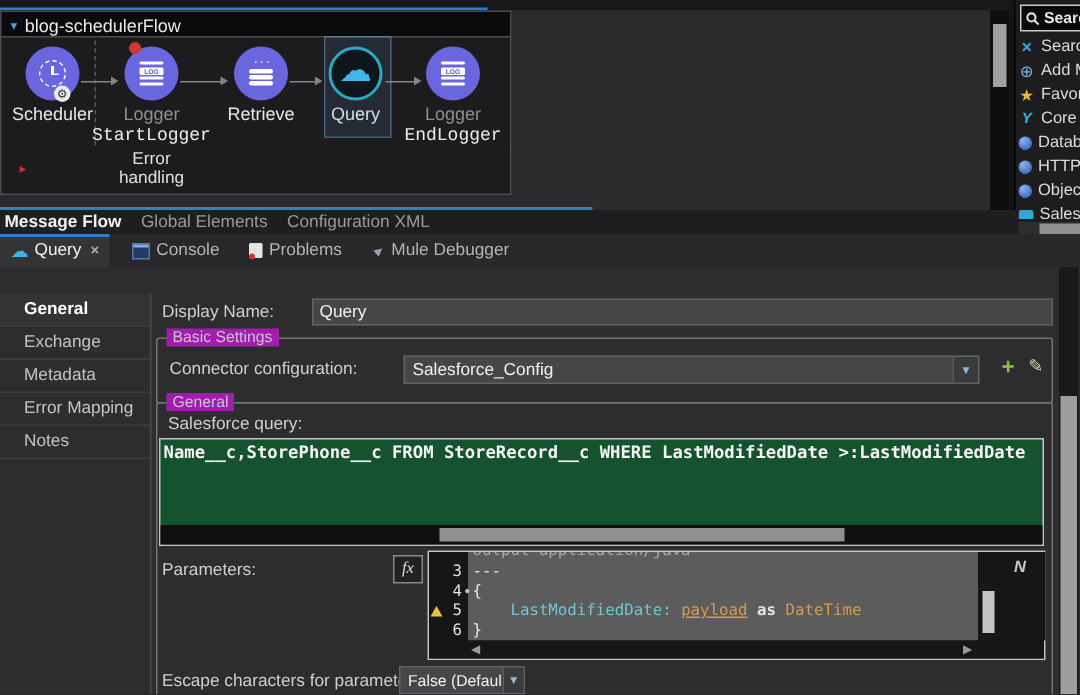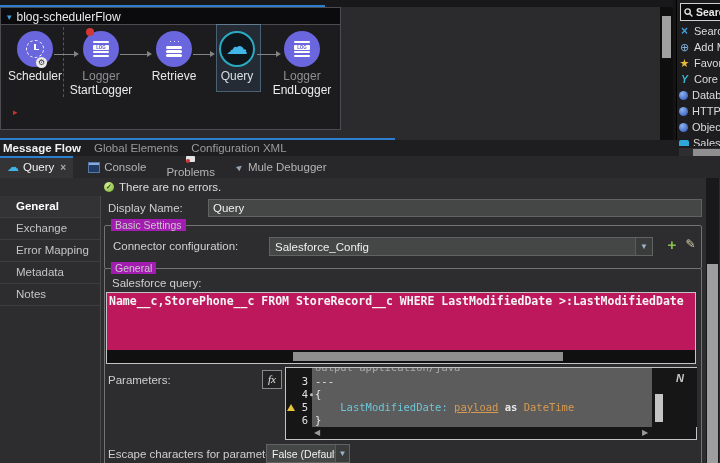--- a/index.html
+++ b/index.html
@@ -25,21 +25,21 @@
   .dashed-sep{position:absolute;left:62px;top:2px;bottom:2px;border-left:1px dashed #565656;}
   
   .node{position:absolute;top:0;width:80px;height:72px;}
   .sel-box{position:absolute;left:19px;top:-1px;width:43px;height:66px;
            background:rgba(90,150,190,.13);border:1px solid rgba(130,180,215,.4);}
   .circle{position:relative;width:36px;height:36px;border-radius:50%;margin:6px auto 0 auto;
           background:#6a66dd;display:flex;align-items:center;justify-content:center;}
   .circle.sf{background:#0e161c;border:2px solid #2aa9c0;width:32px;height:32px;}
   .lbl1{margin-top:3px;text-align:center;font-size:12px;color:#e8e8e8;line-height:13px;}
   .lbl1.dim{color:#8f8f92;}
-  .lbl2{text-align:center;font-size:12px;color:#ececec;line-height:14px;}
+  .lbl2{text-align:center;font-size:12px;color:#ececec;line-height:14px;font-family:Liberation Mono, monospace;}
   .bp-dot{position:absolute;left:25px;top:3px;width:8px;height:8px;border-radius:50%;background:#d23737;}
   .badge{position:absolute;left:41px;top:32px;width:11px;height:11px;border-radius:50%;background:#ececec;
          color:#333;font-size:8px;line-height:11px;text-align:center;}
   .arrow-line{position:absolute;top:29px;height:1px;background:#848484;}
   .arrow-head{position:absolute;top:26px;width:0;height:0;border-left:5px solid #848484;
               border-top:3.5px solid transparent;border-bottom:3.5px solid transparent;}
   
   .ic-clock{position:relative;width:16px;height:16px;border:1.5px dashed #fff;border-radius:50%;display:block;}
   .ic-clock::before{content:"";position:absolute;left:7px;top:3px;width:1.5px;height:6px;background:#fff;}
   .ic-clock::after{content:"";position:absolute;left:8px;top:7.5px;width:4px;height:1.5px;background:#fff;}
@@ -113,21 +113,21 @@
   .dropdown{position:absolute;height:19px;background:#454747;border:1px solid #616363;box-sizing:border-box;
             display:flex;align-items:center;font-size:11.5px;color:#f0f0f0;}
   .dropdown .dtext{flex:1;padding-left:5px;white-space:nowrap;overflow:hidden;}
   .dropdown .chev{width:16px;align-self:stretch;background:#3a3c3c;border-left:1px solid #5a5c5c;
                   color:#9ab4cc;font-size:8px;display:flex;align-items:center;justify-content:center;}
   .plus-icon{position:absolute;width:14px;height:14px;color:#8cc04a;font-size:15px;font-weight:bold;
              line-height:13px;text-align:center;}
   .pencil-icon{position:absolute;width:15px;height:15px;color:#d8cfa8;font-size:12px;line-height:15px;text-align:center;}
   
   #query-box{position:absolute;left:106px;top:114px;width:590px;height:72px;border:1px solid #c4c4c4;
-             background:#be185d;box-sizing:border-box;padding-left:12px;}
+             background:#14532d;box-sizing:border-box;padding-left:12px;}
   #query-text{position:absolute;left:0;top:0;right:0;height:56px;overflow:hidden;white-space:pre;
               font-family:"DejaVu Sans Mono","Liberation Mono",monospace;font-weight:bold;
               font-size:11.5px;line-height:14px;color:#f4f4f4;padding:1px 2px;}
   #query-hscroll{position:absolute;left:0;bottom:0;right:0;height:13px;background:#101010;}
   #query-hscroll .thumb{position:absolute;left:186px;top:2px;width:270px;height:9px;background:#8f8f8f;}
   
   #fx-btn{position:absolute;left:262px;top:192px;width:18px;height:17px;background:#222;
           border:1px solid #8a8a8a;color:#e0e0e0;font-size:11px;line-height:16px;text-align:center;
           font-style:italic;font-family:"Liberation Serif",serif;}
   #code-editor{position:absolute;left:285px;top:189px;width:412px;height:73px;border:1px solid #c4c4c4;
@@ -229,20 +229,24 @@
                   <i></i>
                 </span>
               </div>
               <div class="lbl1 dim">Logger</div>
               <div class="lbl2">EndLogger</div>
             </div>
           </div>
       </div>
       <div id="error-box">
         <span class="err-marker">▸</span>
+        <div class="err-text">
+          <div>Error</div>
+          <div>handling</div>
+        </div>
       </div>
     </div>
   </div>
   <div id="canvas-vscroll">
     <div class="thumb"></div>
   </div>
   <div id="canvas-gap"></div>
 
   <div id="palette">
     <div class="pal-search">
@@ -300,40 +304,36 @@
   <div id="view-tabs">
     <div class="vtab active">
       <span class="mini-cloud">☁</span>
       <span>Query</span>
       <span class="close">×</span>
     </div>
     <div class="vtab" style="margin-left:8px;">
       <span class="console-icon"></span>
       <span>Console</span>
     </div>
-    <div class="vtab" style="margin-left:6px;flex-direction:column;">
+    <div class="vtab" style="margin-left:6px;">
       <span class="problems-icon"></span>
       <span>Problems</span>
     </div>
     <div class="vtab" style="margin-left:6px;">
       <span class="debugger-icon">►</span>
       <span>Mule Debugger</span>
     </div>
   </div>
 
   <div id="props">
-    <div id="status-row">
-      <span class="ok-icon">✓</span>
-      <span>There are no errors.</span>
-    </div>
     <div id="prop-sidebar">
         <div class="side-item active">General</div>
         <div class="side-item">Exchange</div>
+        <div class="side-item">Metadata</div>
         <div class="side-item">Error Mapping</div>
-        <div class="side-item">Metadata</div>
         <div class="side-item">Notes</div>
       </div>
 
     <span class="prow-label" style="left:108px;top:24px;">Display Name:</span>
     <input class="text-input" style="left: 208px; top: 21px; width: 494px;" value="Query">
 
     <div class="groupbox" style="left:104px;top:47px;width:596px;height:42px;">
       <span class="legend">Basic Settings</span>
       <span class="prow-label" style="left:8px;top:14px;">Connector configuration:</span>
       <div class="dropdown" style="left:164px;top:11px;width:384px;gap:24px;">

